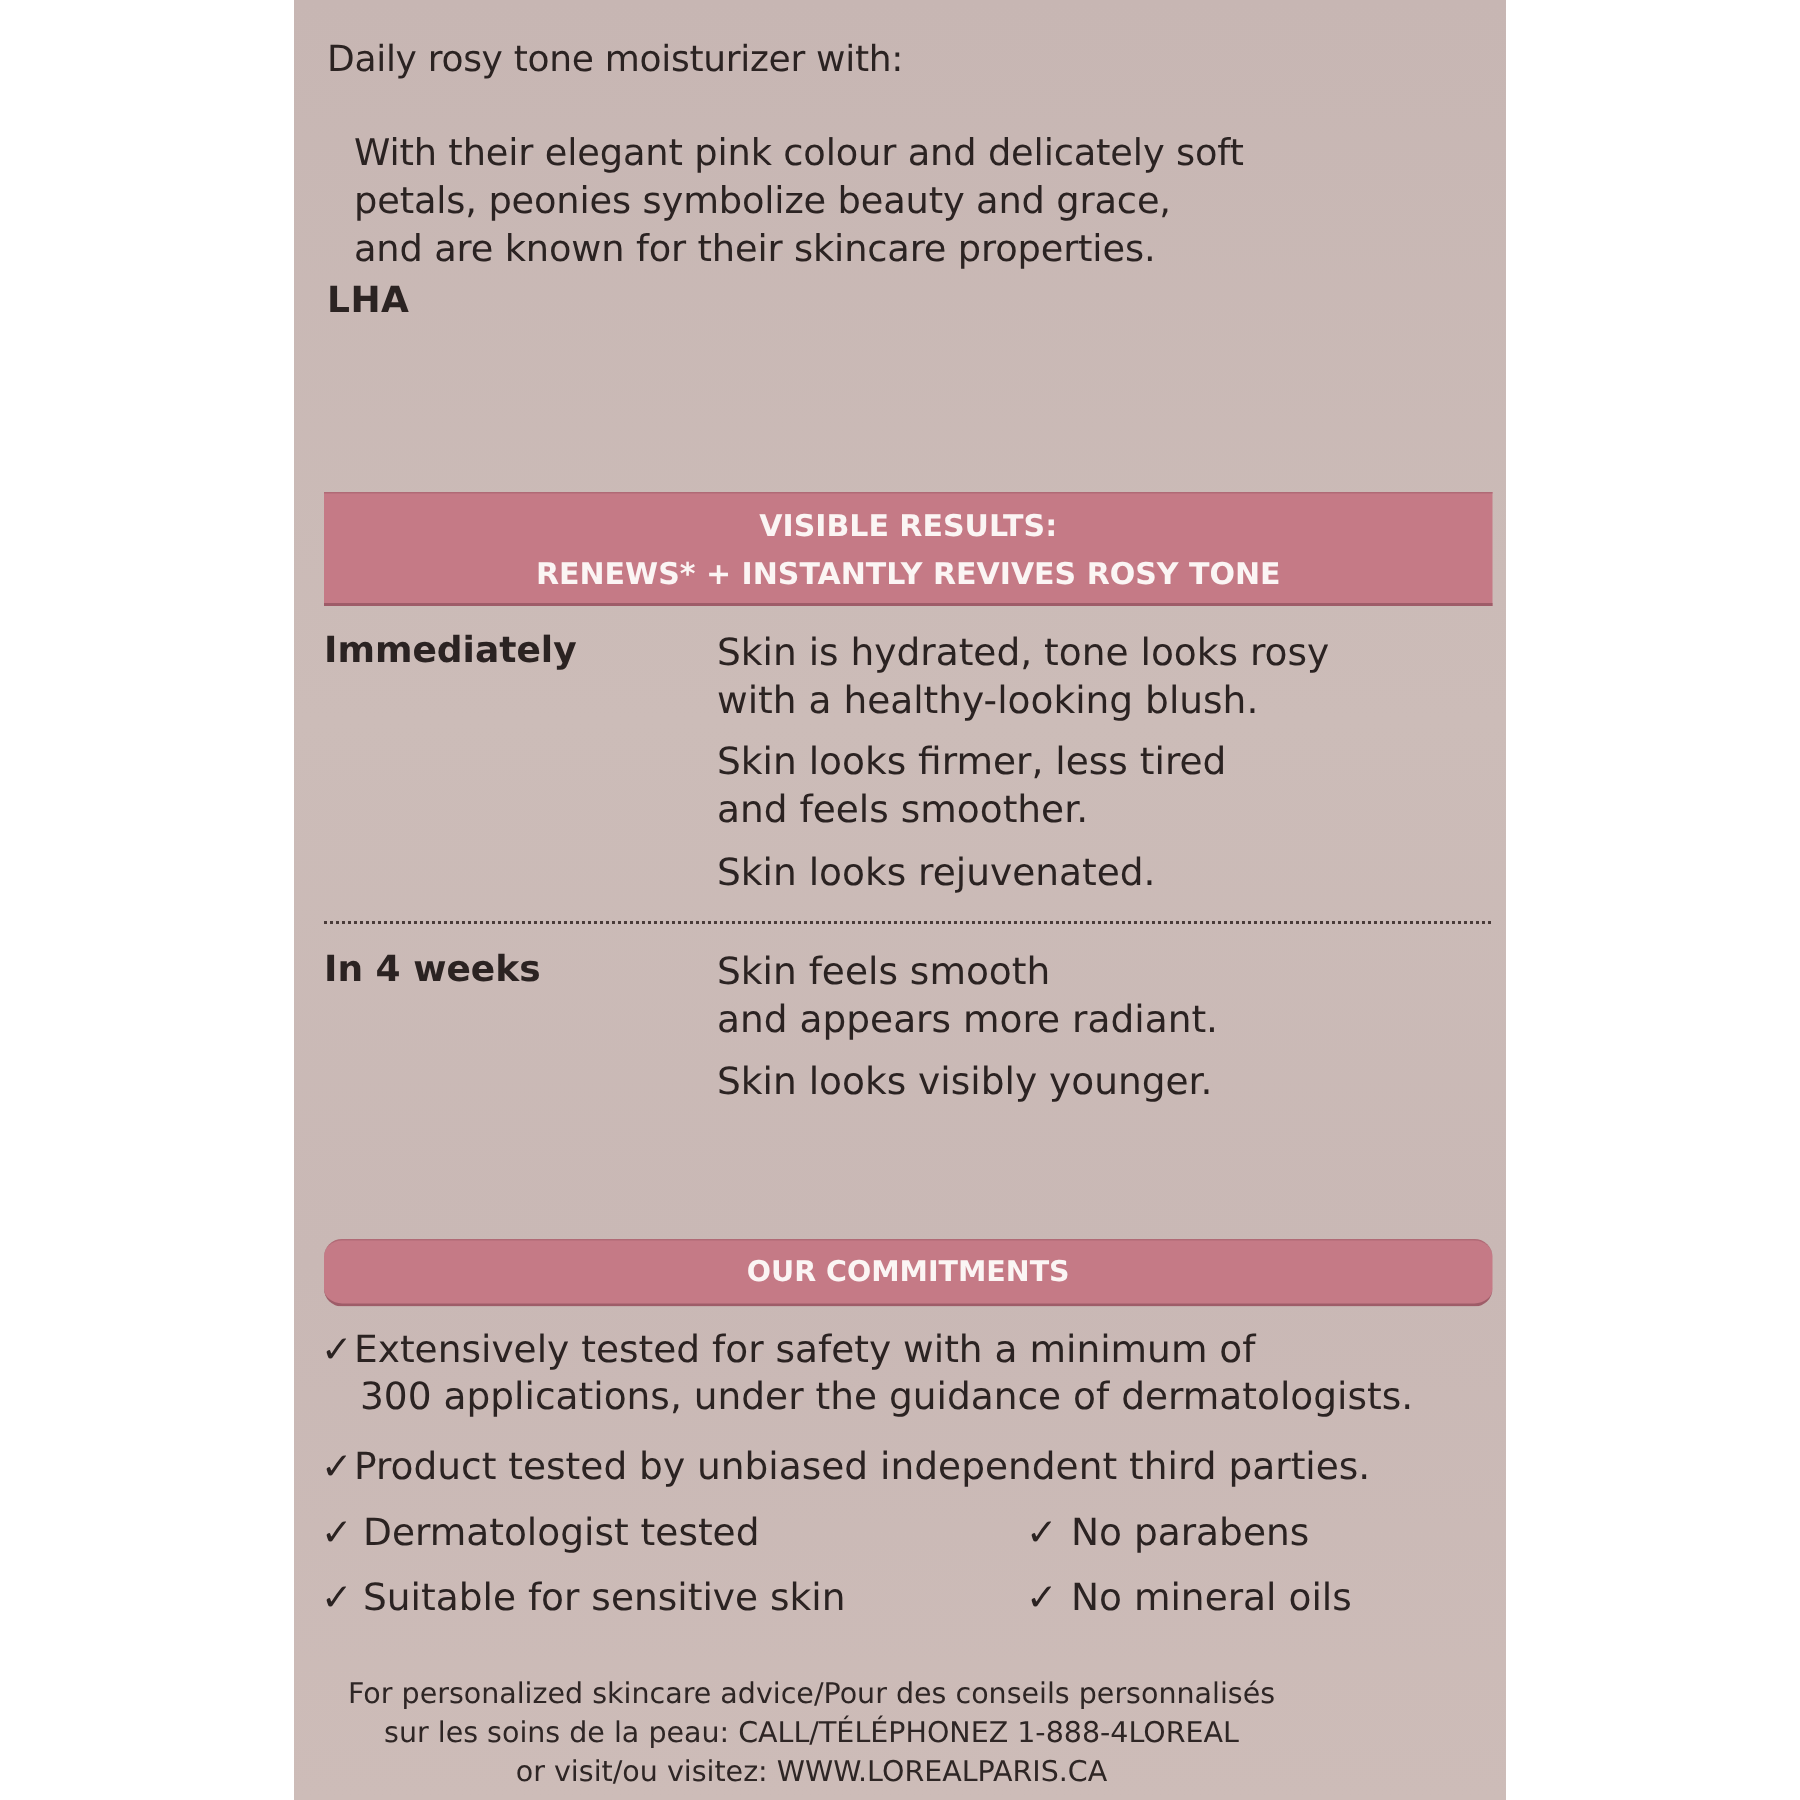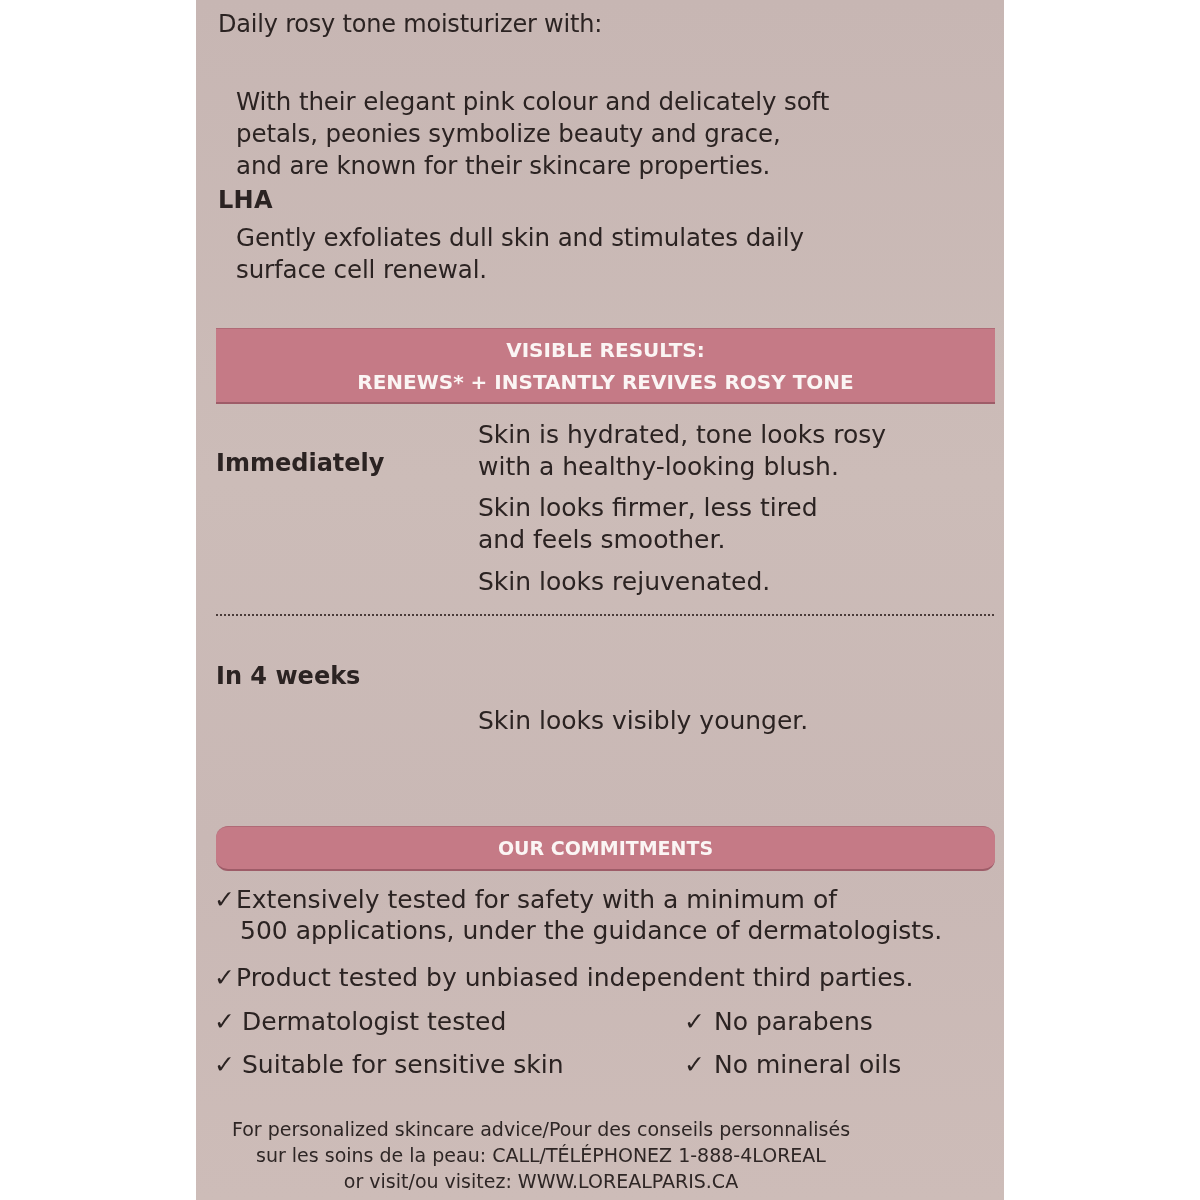--- a/index.html
+++ b/index.html
@@ -5,31 +5,31 @@
   html, body { margin: 0; padding: 0; }
   body {
     width: 1200px; height: 1200px; background: #ffffff; position: relative; overflow: hidden;
     font-family: "DejaVu Sans", sans-serif; color: #2b2322;
   }
   .panel {
     position: absolute; left: 196px; top: 0; width: 808px; height: 1200px;
     background: linear-gradient(180deg, #c7b6b3 0%, #ccbcb8 40%, #c9b8b5 70%, #cdbcb8 100%);
   }
   .abs { position: absolute; white-space: nowrap; }
-  .t-intro { left: 22px; top: 10px; font-size: 24px; letter-spacing: -0.2px; }
+  .t-intro { left: 22px; top: 25px; font-size: 24px; letter-spacing: -0.2px; }
   .h-ing { font-size: 24px; font-weight: bold; letter-spacing: 0.3px; }
   .body24 { font-size: 24.5px; line-height: 32px; letter-spacing: -0.1px; }
   .banner {
     position: absolute; left: 20px; width: 779px; background: #c57a86;
     border-top: 1px solid #b06a76; border-bottom: 2px solid #9e5c68;
     color: #fbf5f4; font-weight: bold; text-align: center;
   }
   .banner1 { top: 328px; height: 76px; font-size: 20px; line-height: 32px; padding-top: 5px; box-sizing: border-box; }
   .banner2 { top: 826px; height: 42px; font-size: 19px; line-height: 42px; border-radius: 12px; }
-  .row-label { left: 20px; font-size: 24px; font-weight: bold; margin-top: 30px; }
+  .row-label { left: 20px; font-size: 24px; font-weight: bold; }
   .row-text { left: 282px; font-size: 25px; line-height: 32px; }
   .dotted { position: absolute; left: 20px; width: 778px; top: 614px; border-top: 2px dotted #4a3c3a; }
   .chk { font-size: 25px; line-height: 31px; }
   .chk .mark { display: inline-block; width: 22px; }
   .footer {
     position: absolute; left: 0; width: 690px; top: 1116px; text-align: center;
     font-size: 19px; line-height: 26px; color: #2e2625;
   }
 </style>
 </head>
@@ -39,24 +39,20 @@
 
   <div class="abs t-intro">Daily rosy tone moisturizer with:</div>
 
   <div class="abs body24" style="left:40px; top:86px;">
     <div>With their elegant pink colour and delicately soft</div>
     <div>petals, peonies symbolize beauty and grace,</div>
     <div>and are known for their skincare properties.</div>
   </div>
 
   <div class="abs h-ing" style="left:22px; top:186px;">LHA</div>
-  <div class="abs body24" style="left:40px; top:222px;">
-    <div>Gently exfoliates dull skin and stimulates daily</div>
-    <div>surface cell renewal.</div>
-  </div>
 
   <div class="banner banner1">
     <div>VISIBLE RESULTS:</div>
     <div>RENEWS* + INSTANTLY REVIVES ROSY TONE</div>
   </div>
 
   <div class="abs row-label" style="top:419px;">Immediately</div>
   <div class="abs row-text" style="top:419px;">
     <div>Skin is hydrated, tone looks rosy</div>
     <div>with a healthy-looking blush.</div>
@@ -65,29 +61,33 @@
     <div>Skin looks firmer, less tired</div>
     <div>and feels smoother.</div>
   </div>
   <div class="abs row-text" style="top:566px;">
     <div>Skin looks rejuvenated.</div>
   </div>
 
   <div class="dotted"></div>
 
   <div class="abs row-label" style="top:632px;">In 4 weeks</div>
+  <div class="abs row-text" style="top:632px;">
+    <div>Skin feels smooth</div>
+    <div>and appears more radiant.</div>
+  </div>
   <div class="abs row-text" style="top:705px;">
     <div>Skin looks visibly younger.</div>
   </div>
 
   <div class="banner banner2">OUR COMMITMENTS</div>
 
   <div class="abs chk" style="left:18px; top:884px;">
     <div><span class="mark">✓</span><span>Extensively tested for safety with a minimum of</span></div>
-    <div style="padding-left:26px;">500 applications, under the guidance of dermatologists.</div>
+    <div style="padding-left:26px;">300 applications, under the guidance of dermatologists.</div>
   </div>
   <div class="abs chk" style="left:18px; top:1006px;">
     <span class="mark" style="width:28px;">✓</span><span>Dermatologist tested</span>
   </div>
   <div class="abs chk" style="left:18px; top:962px;">
     <span class="mark">✓</span><span>Product tested by unbiased independent third parties.</span>
   </div>
   <div class="abs chk" style="left:18px; top:1049px;">
     <span class="mark" style="width:28px;">✓</span><span>Suitable for sensitive skin</span>
   </div>

